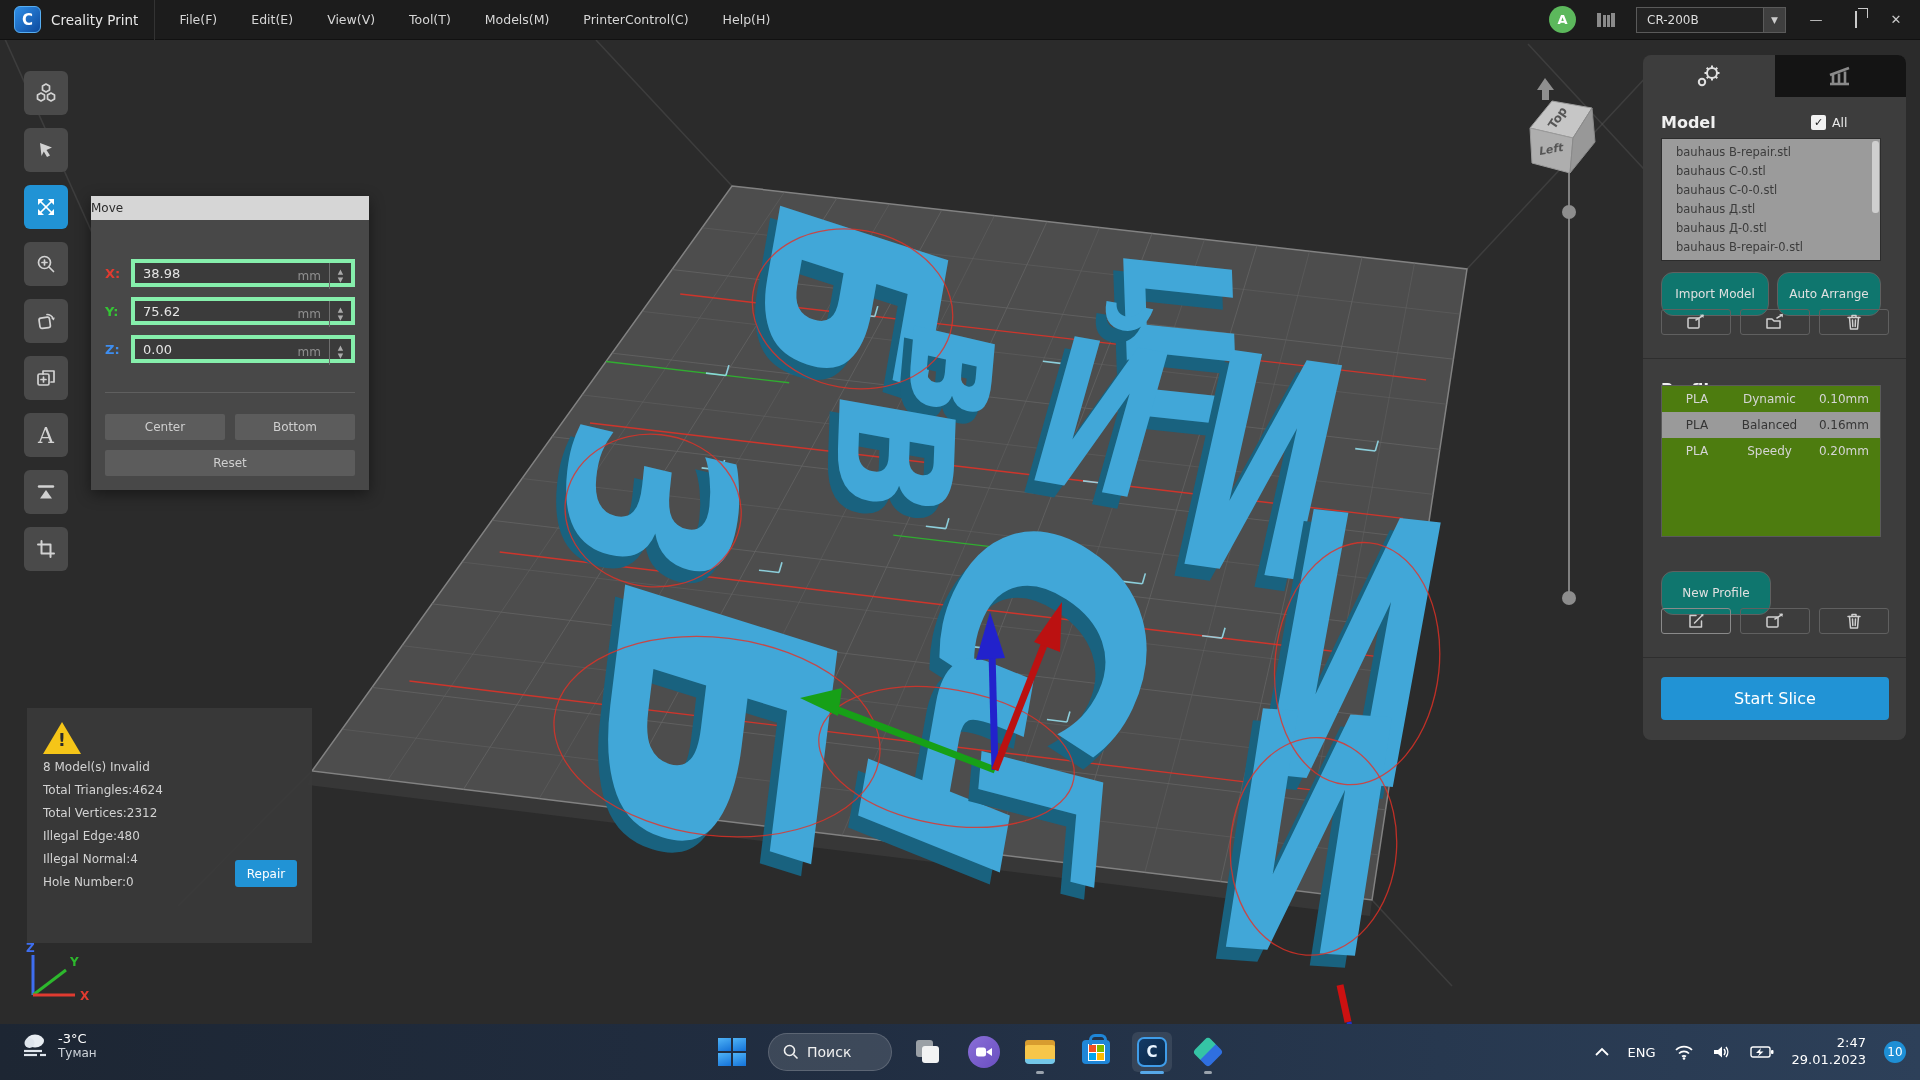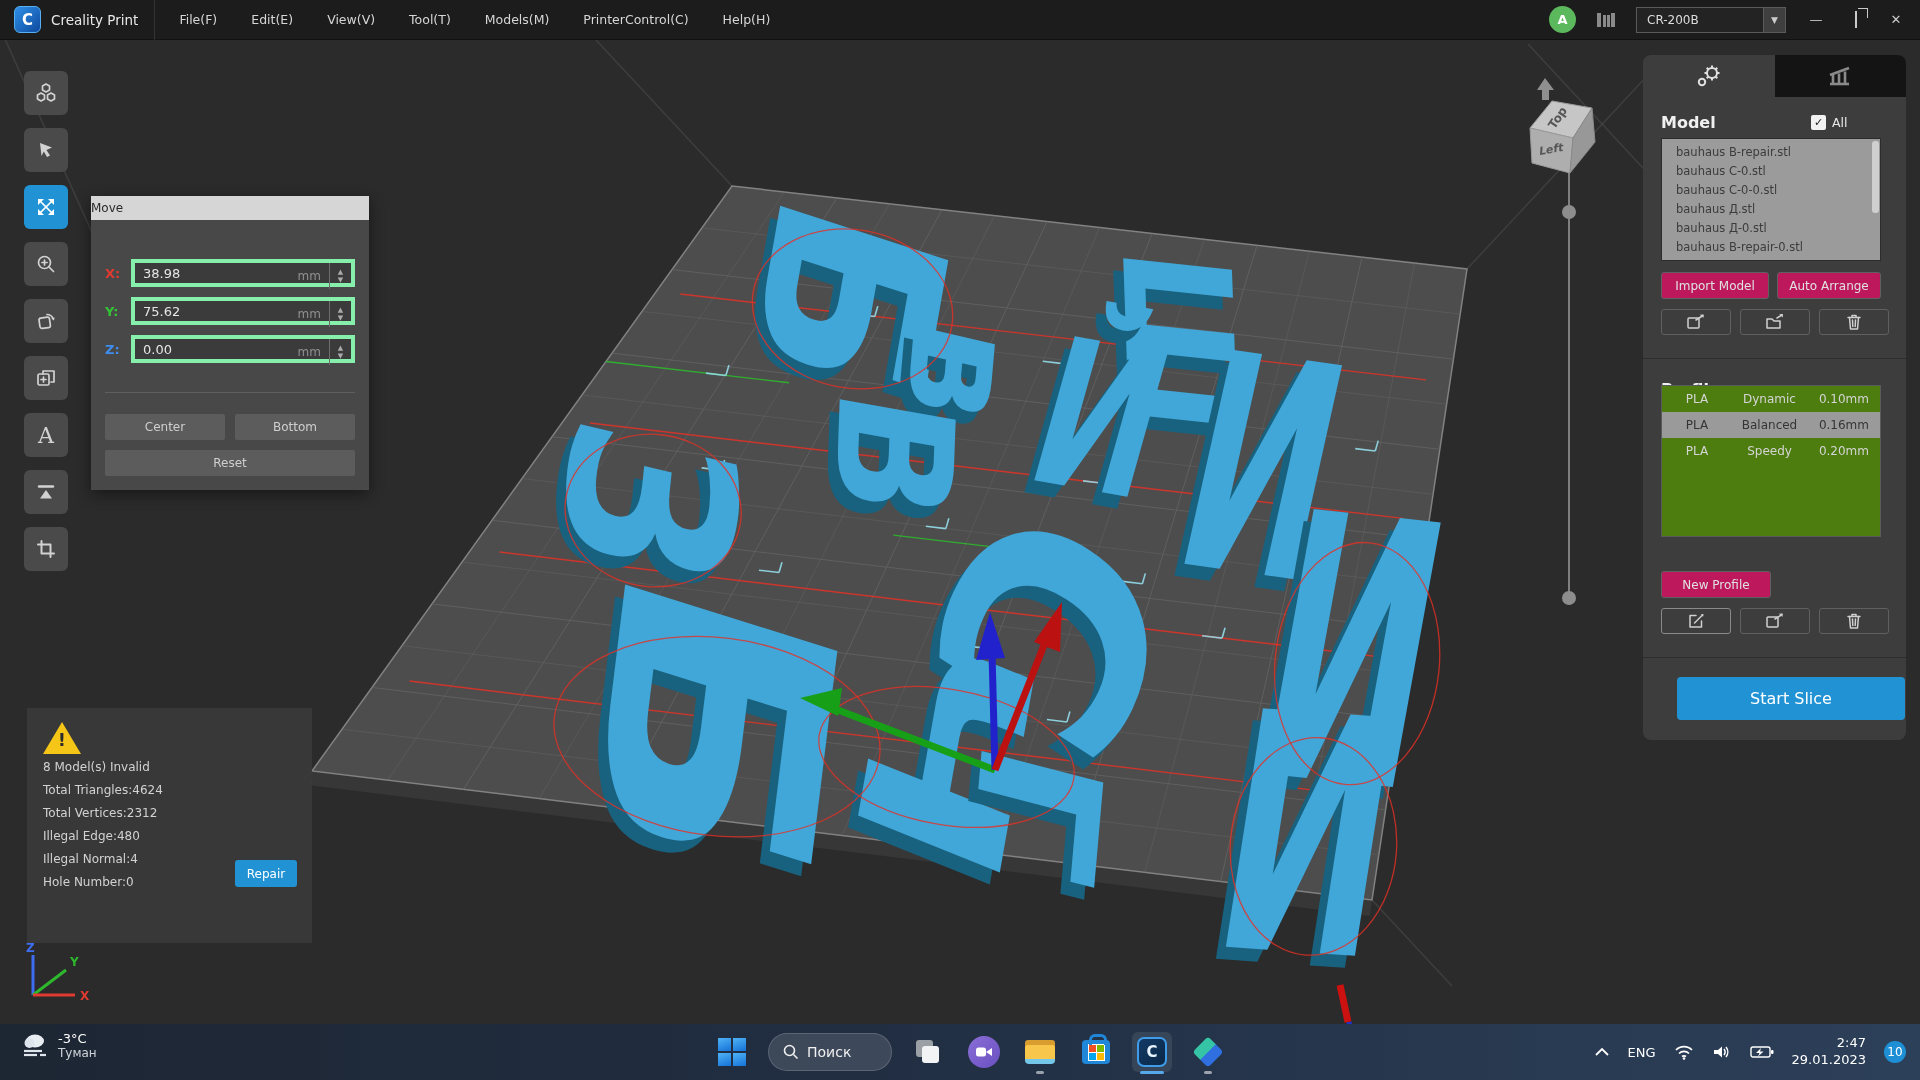--- a/index.html
+++ b/index.html
@@ -74,33 +74,33 @@
   .rp-tab.inactive { background:#141414; border-radius:0 8px 0 0; }
   #rp-model-head { position:absolute; left:18px; top:58px; color:#f0f0f0; font-size:16px; font-weight:bold; }
   #all-check { position:absolute; left:168px; top:60px; display:flex; align-items:center; gap:6px; }
   #all-box { width:15px; height:15px; background:#f2f2f2; border-radius:2px; color:#222;
     font-size:11px; display:flex; align-items:center; justify-content:center; }
   #all-label { color:#e8e8e8; font-size:12.5px; }
   #model-list { position:absolute; left:18px; top:83px; width:220px; height:123px; background:#9b9b9b;
     border:1px solid #2c2c2c; padding:4px 0 0 14px; overflow:hidden; }
   .model-item { color:#3c3c3c; font-size:11.5px; line-height:19px; }
   #model-scroll { position:absolute; right:1px; top:2px; width:7px; height:72px; background:#cfcfcf; border-radius:3px; }
-  .rp-btn { position:absolute; height:27px; background:#be185d; border:1px solid #606060; border-radius:3px;
+  .rp-btn { position:absolute; height:44px; background:#0f766e; border:1px solid #606060; border-radius:12px;
     color:#e0e0e0; font-size:12px; display:flex; align-items:center; justify-content:center; }
   .rp-iconbtn { position:absolute; width:70px; height:26px; border:1px solid #606060; border-radius:3px;
     display:flex; align-items:center; justify-content:center; }
   .rp-iconbtn svg { stroke:#cfcfcf; fill:none; stroke-width:1.5; stroke-linecap:round; stroke-linejoin:round; }
   .rp-divider { position:absolute; left:0; width:263px; height:1px; background:#2e2e2e; }
   #rp-profile-head { position:absolute; left:18px; top:325px; color:#f0f0f0; font-size:16px; font-weight:bold; }
   #profile-list { position:absolute; left:18px; top:330px; width:220px; height:152px;
     background:#4d7c0f; border:1px solid #5a5a5a; }
   .profile-row { height:26px; display:flex; align-items:center; color:#d5d5d5; font-size:12px; }
   .profile-row.selected { background:#9a9a9a; color:#353535; }
   .pr-mat { width:70px; text-align:center; } .pr-name { width:75px; text-align:center; } .pr-val { width:70px; text-align:right; padding-right:8px; }
-  #start-slice { position:absolute; left:34px; top:622px; width:228px; height:43px; background:#2193d5;
+  #start-slice { position:absolute; left:18px; top:622px; width:228px; height:43px; background:#2193d5;
     border-radius:4px; color:#fff; font-size:16px; display:flex; align-items:center; justify-content:center; }
 
   
   #taskbar { position:absolute; left:0; top:1024px; width:1920px; height:56px;
     background:linear-gradient(90deg,#1d2633 0%,#212e42 45%,#27384f 75%,#2d4059 100%); z-index:60; }
   #weather { position:absolute; left:20px; top:6px; display:flex; align-items:center; gap:8px; }
   #weather-text .t1 { color:#fff; font-size:13px; } #weather-text .t2 { color:#cfd4da; font-size:12px; }
   #tb-center { position:absolute; left:712px; top:8px; display:flex; align-items:center; gap:16px; }
   #search-pill { height:38px; width:124px; border-radius:19px; background:rgba(255,255,255,.13);
     border:1px solid rgba(255,255,255,.16); display:flex; align-items:center; gap:8px; padding-left:14px; }

